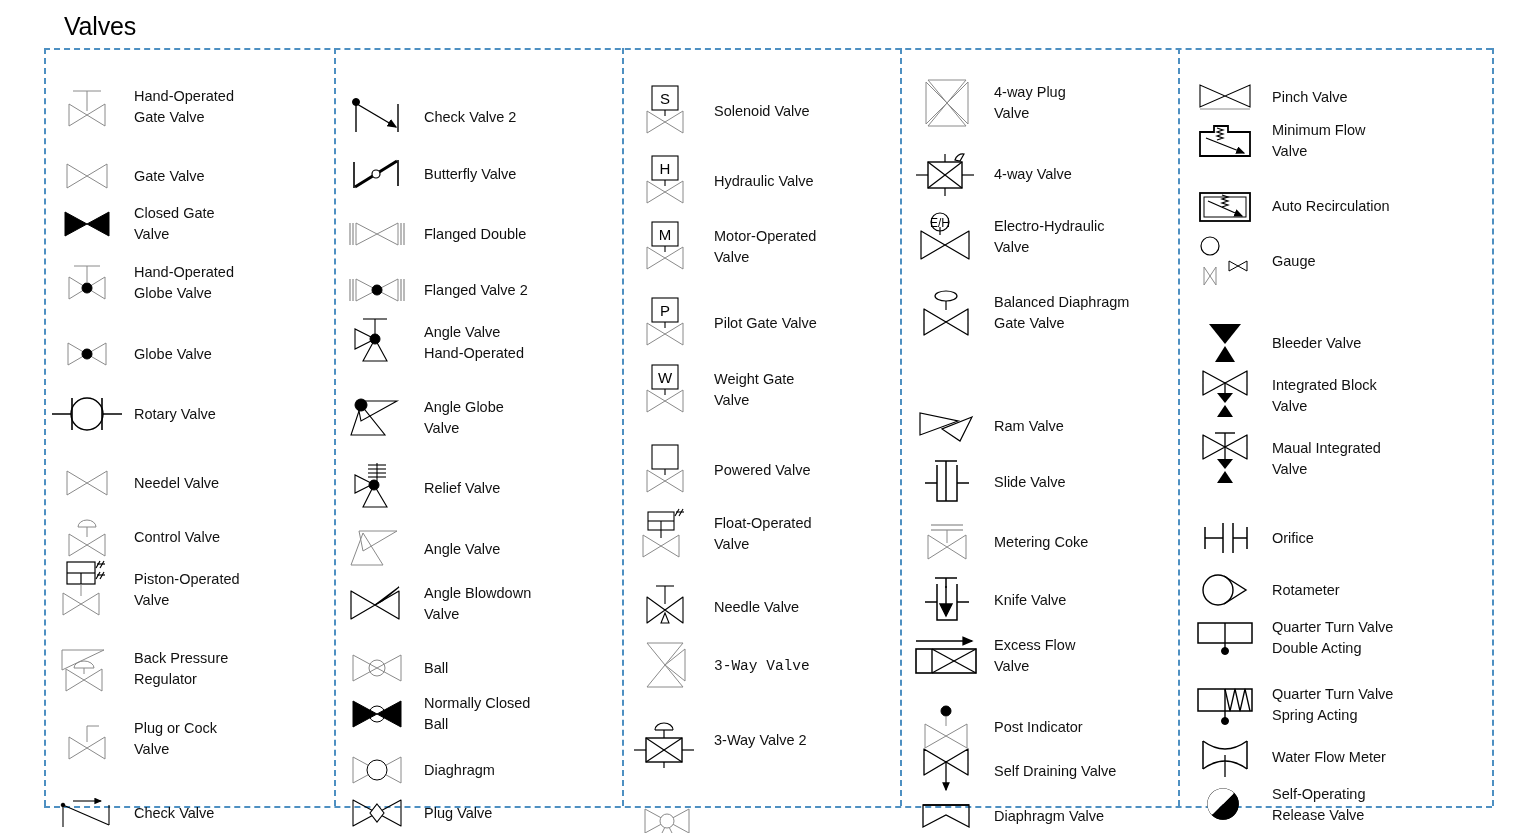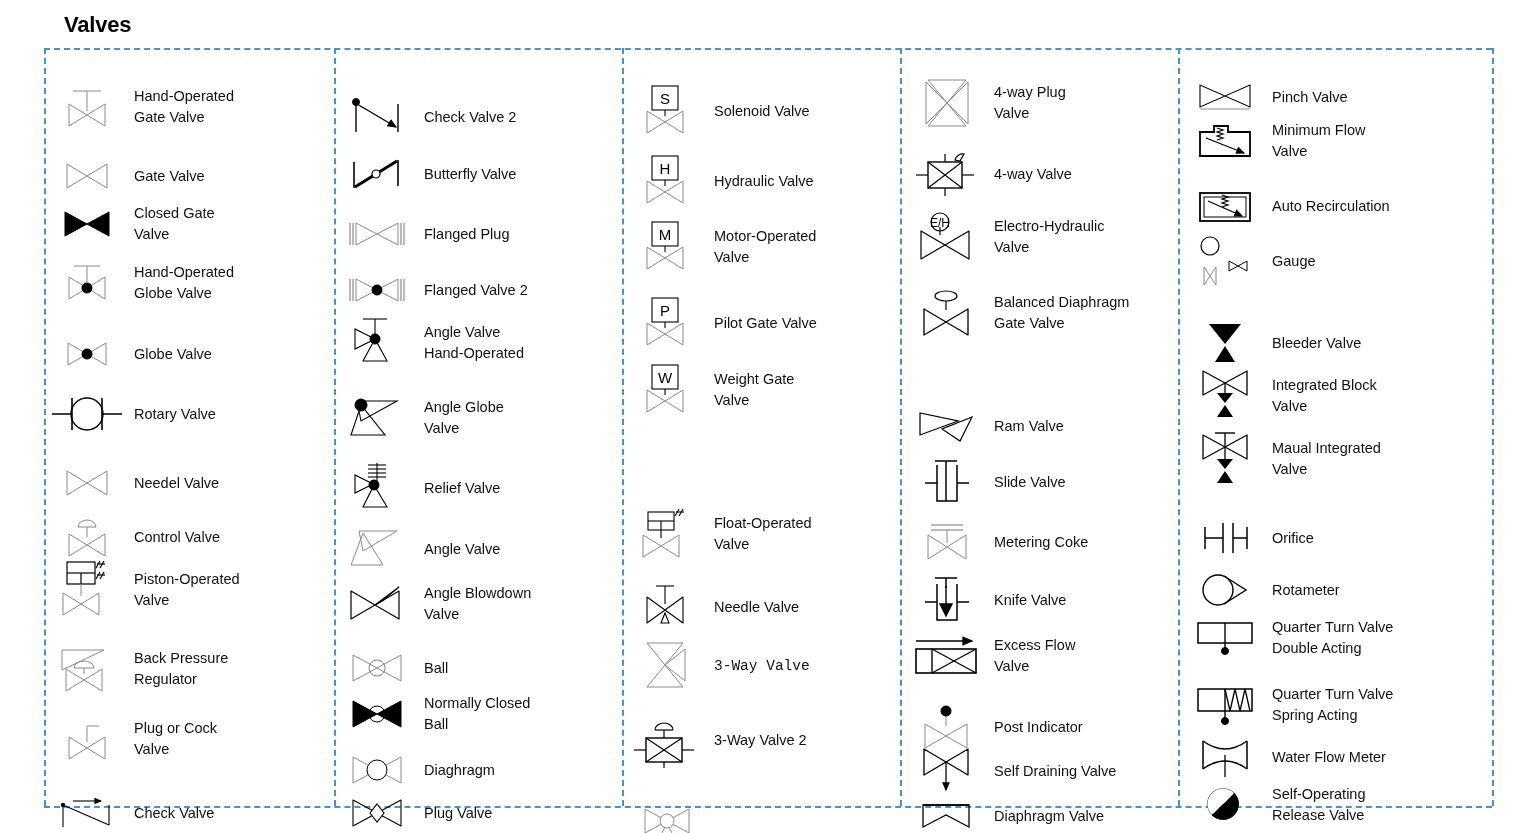--- a/index.html
+++ b/index.html
@@ -17,22 +17,22 @@
   #page {
     position: relative;
     width: 1536px;
     height: 833px;
     box-sizing: border-box;
   }
   #title {
     position: absolute;
     left: 64px;
     top: 12px;
-    font-size: 22px;
-    font-weight: bold;
+    font-size: 25px;
+    font-weight: normal;
     letter-spacing: -0.2px;
     color: #000;
   }
   
   .dash-h {
     position: absolute;
     left: 44px;
     width: 1448px;
     height: 0;
     border-top: 2px dashed #4e90c2;
@@ -280,21 +280,21 @@
         <div class="row" style="top: 155px;">
           <div class="sym">
             <svg width="68" height="30" viewBox="0 0 68 30" fill="none">
               <line x1="7" y1="4" x2="7" y2="26" stroke="#8a8a8a" stroke-width="1.2"></line>
               <line x1="10" y1="4" x2="10" y2="26" stroke="#8a8a8a" stroke-width="1.2"></line>
               <line x1="58" y1="4" x2="58" y2="26" stroke="#8a8a8a" stroke-width="1.2"></line>
               <line x1="61" y1="4" x2="61" y2="26" stroke="#8a8a8a" stroke-width="1.2"></line>
               <path d="M13 4 L13 26 L34 15 L55 26 L55 4 L34 15 Z" stroke="#8a8a8a" fill="none" stroke-width="1" stroke-linejoin="round"></path>
             </svg>
           </div>
-          <div class="lbl">Flanged Plug</div>
+          <div class="lbl">Flanged Double</div>
         </div>
         <div class="row" style="top: 211px;">
           <div class="sym">
             <svg width="68" height="30" viewBox="0 0 68 30" fill="none">
               <line x1="7" y1="4" x2="7" y2="26" stroke="#8a8a8a" stroke-width="1.2"></line>
               <line x1="10" y1="4" x2="10" y2="26" stroke="#8a8a8a" stroke-width="1.2"></line>
               <line x1="58" y1="4" x2="58" y2="26" stroke="#8a8a8a" stroke-width="1.2"></line>
               <line x1="61" y1="4" x2="61" y2="26" stroke="#8a8a8a" stroke-width="1.2"></line>
               <path d="M13 4 L13 26 L34 15 L55 26 L55 4 L34 15 Z" stroke="#8a8a8a" fill="none" stroke-width="1" stroke-linejoin="round"></path>
               <circle cx="34" cy="15" r="5" stroke="#000000" fill="#000000" stroke-width="1"></circle>
@@ -448,20 +448,30 @@
           <div class="sym">
             <svg width="58" height="54" viewBox="0 0 58 54" fill="none">
               <rect x="14" y="2" width="26" height="24" stroke="#000000" fill="#fff" stroke-width="1.1"></rect>
               <text x="27" y="20" font-family="Liberation Sans, sans-serif" font-size="15" fill="#000" text-anchor="middle">W</text>
               <line x1="27" y1="26" x2="27" y2="32" stroke="#000000" stroke-width="1.1"></line>
               <path d="M9 27 L9 49 L27 38 L45 49 L45 27 L27 38 Z" stroke="#8a8a8a" fill="none" stroke-width="1" stroke-linejoin="round"></path>
             </svg>
           </div>
           <div class="lbl">Weight Gate
 Valve</div>
+        </div>
+        <div class="row" style="top: 391px;">
+          <div class="sym">
+            <svg width="58" height="54" viewBox="0 0 58 54" fill="none">
+              <rect x="14" y="2" width="26" height="24" stroke="#000000" fill="#fff" stroke-width="1.1"></rect>
+              <line x1="27" y1="26" x2="27" y2="32" stroke="#000000" stroke-width="1.1"></line>
+              <path d="M9 27 L9 49 L27 38 L45 49 L45 27 L27 38 Z" stroke="#8a8a8a" fill="none" stroke-width="1" stroke-linejoin="round"></path>
+            </svg>
+          </div>
+          <div class="lbl">Powered Valve</div>
         </div>
         <div class="row" style="top: 455px;">
           <div class="sym">
             <svg width="62" height="52" viewBox="0 0 62 52" fill="none">
               <rect x="12" y="4" width="26" height="18" stroke="#000000" fill="#fff" stroke-width="1.1"></rect>
               <line x1="12" y1="13" x2="38" y2="13" stroke="#000000" stroke-width="1.1"></line>
               <line x1="25" y1="13" x2="25" y2="22" stroke="#000000" stroke-width="1.1"></line>
               <line x1="40" y1="4" x2="48" y2="4" stroke="#000000" stroke-width="1.1"></line>
               <line x1="43" y1="1" x2="39" y2="8" stroke="#000000" stroke-width="1.1"></line>
               <line x1="47" y1="1" x2="43" y2="8" stroke="#000000" stroke-width="1.1"></line>

